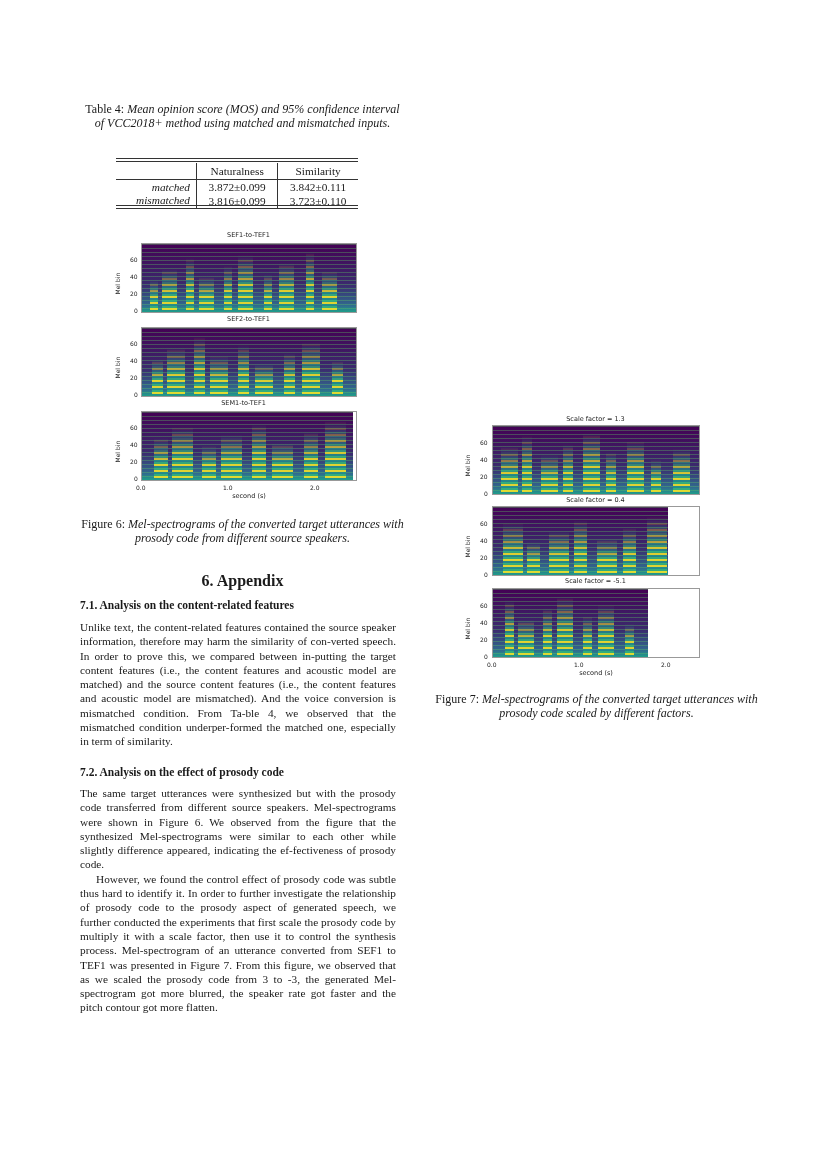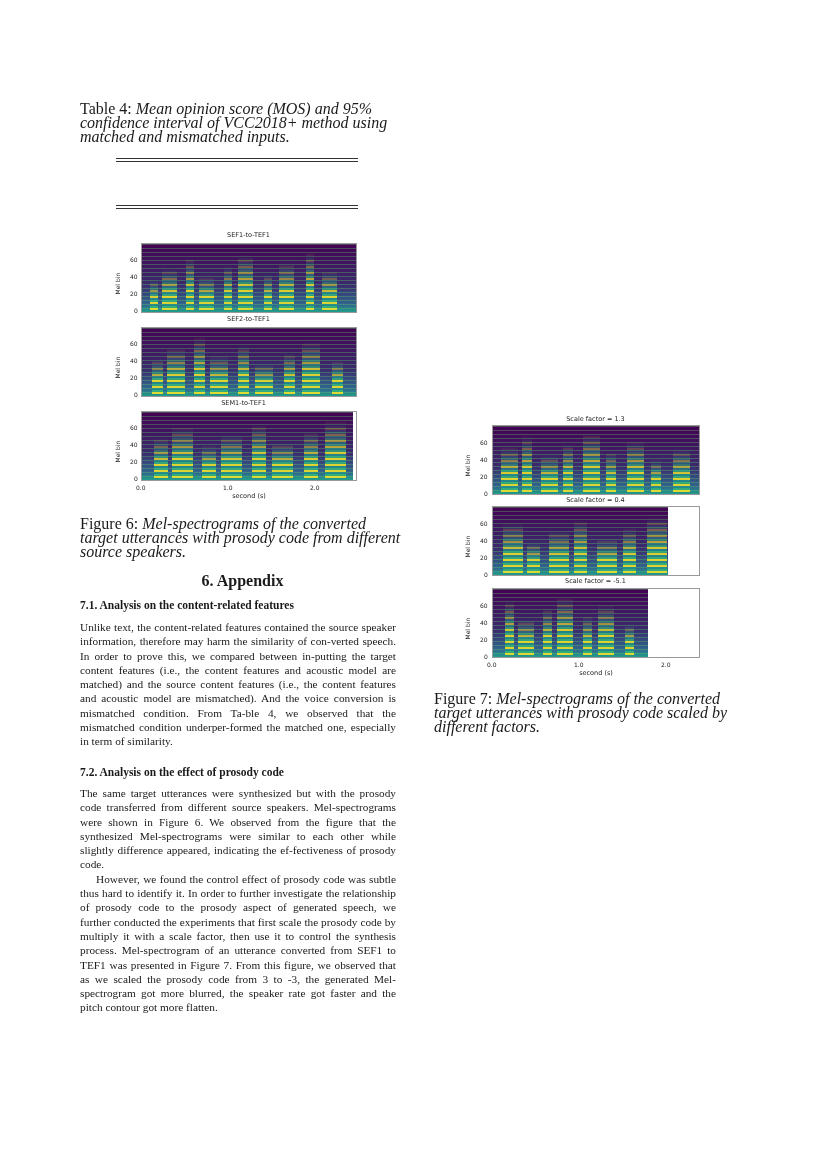--- a/index.html
+++ b/index.html
@@ -1,19 +1,19 @@
 <!DOCTYPE html>
 <html><head>
   <meta charset="utf-8">
   <style>
     html, body { margin:0; padding:0; background:#ffffff; }
     body { width:827px; height:1169px; position:relative; overflow:hidden;
       font-family:"Liberation Serif", "DejaVu Serif", serif; color:#1a1a1a; }
     .abs { position:absolute; }
-    .caption { font-size:16px; line-height:14.2px; text-align:left; }
+    .caption { font-size:12px; line-height:14.2px; text-align:center; }
     .caption i { font-style:italic; }
     .body-text { font-size:11.3px; line-height:14.3px; text-align:justify; hyphens:manual; }
     .body-text p { margin:0; }
     .body-text p.indent { text-indent:16px; }
     .sec-title { font-size:16px; font-weight:bold; text-align:center; }
     .subsec-title { font-size:11.5px; font-weight:bold; }
     table.mos { border-collapse:collapse; font-size:11.3px; line-height:13px; }
     table.mos td { padding:0 6px; text-align:center; }
     table.mos tr.head td { padding-top:2px; padding-bottom:1px; border-bottom:1px solid #333; }
     table.mos td.rl { font-style:italic; border-right:1px solid #333; text-align:right; padding-right:6px; }
@@ -34,20 +34,39 @@
 </head>
 <body>
 
 <div class="abs caption" style="left:80px; top:102px; width:325px;">
   <span>Table 4:</span>
   <i>Mean opinion score (MOS) and 95% confidence interval of VCC2018+ method using matched and mismatched inputs.</i>
 </div>
 
 <div class="abs" style="left:116px; top:158px; width:242px; height:52px;">
   <div class="toprule" style="top:0;"></div>
+  <table class="mos" style="position:absolute; top:5px; left:0; width:242px;">
+    <tbody>
+        <tr class="head">
+      <td class="rl" style="width:68px;"></td>
+      <td class="mid">Naturalness</td>
+      <td>Similarity</td>
+    </tr>
+    <tr>
+      <td class="rl" style="padding-top:1px;">matched</td>
+      <td class="mid">3.872±0.099</td>
+      <td>3.842±0.111</td>
+    </tr>
+    <tr>
+      <td class="rl" style="padding-bottom:2px;">mismatched</td>
+      <td class="mid">3.816±0.099</td>
+      <td>3.723±0.110</td>
+    </tr>
+  </tbody>
+    </table>
   <div class="toprule" style="top:47px;"></div>
 </div>
 
 <div class="abs" style="left:110px; top:228px; width:260px; height:275px;">
 
   <div class="plot-title" style="left:31px; width:215px; top:3px;">SEF1-to-TEF1</div>
   <div class="axes" style="left:31px; top:15px; width:216px; height:70px;">
     <div class="spec" style="right:0;">
         <div class="band" style="left: 8px; width: 8px; height: 30px; background: repeating-linear-gradient(0deg, rgb(253, 231, 37) 0px, rgb(253, 231, 37) 2px, rgb(53, 183, 121) 2px, rgb(53, 183, 121) 4px, rgb(33, 145, 140) 4px, rgb(33, 145, 140) 6px), linear-gradient(0deg, rgb(253, 231, 37), rgb(33, 145, 140) 60%, rgb(59, 82, 139)); background-blend-mode: normal; opacity: 0.85; mask-image: linear-gradient(0deg, rgb(0, 0, 0) 40%, transparent);"></div>
         <div class="band" style="left: 20px; width: 15px; height: 41px; background: repeating-linear-gradient(0deg, rgb(253, 231, 37) 0px, rgb(253, 231, 37) 2px, rgb(53, 183, 121) 2px, rgb(53, 183, 121) 4px, rgb(33, 145, 140) 4px, rgb(33, 145, 140) 6px), linear-gradient(0deg, rgb(253, 231, 37), rgb(33, 145, 140) 60%, rgb(59, 82, 139)); background-blend-mode: normal; opacity: 0.85; mask-image: linear-gradient(0deg, rgb(0, 0, 0) 40%, transparent);"></div>

